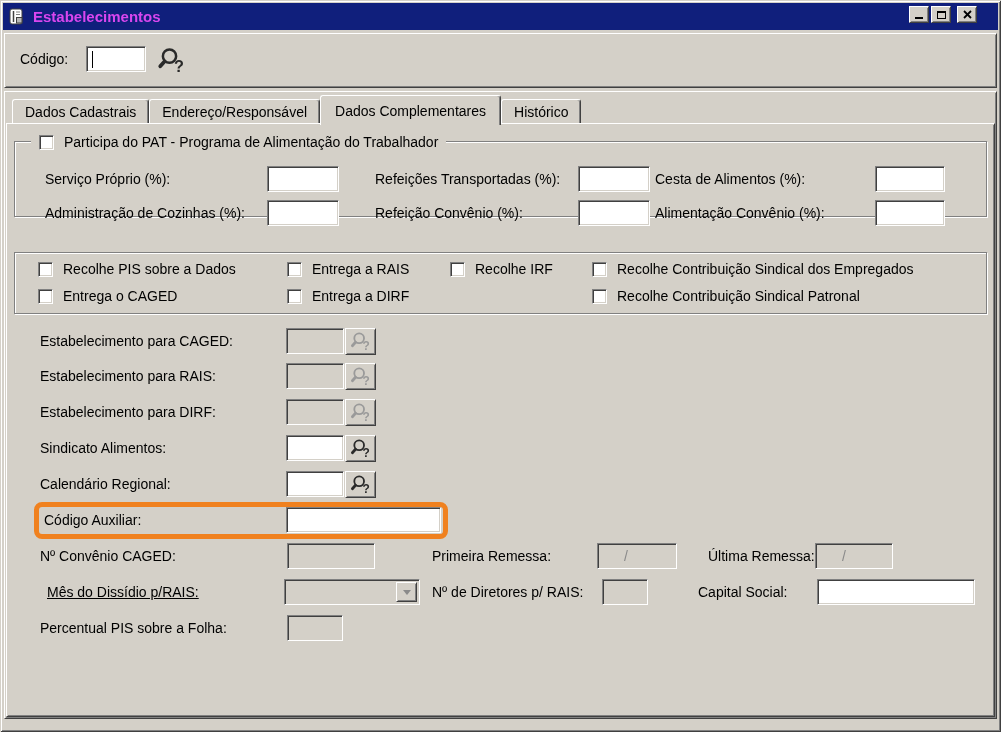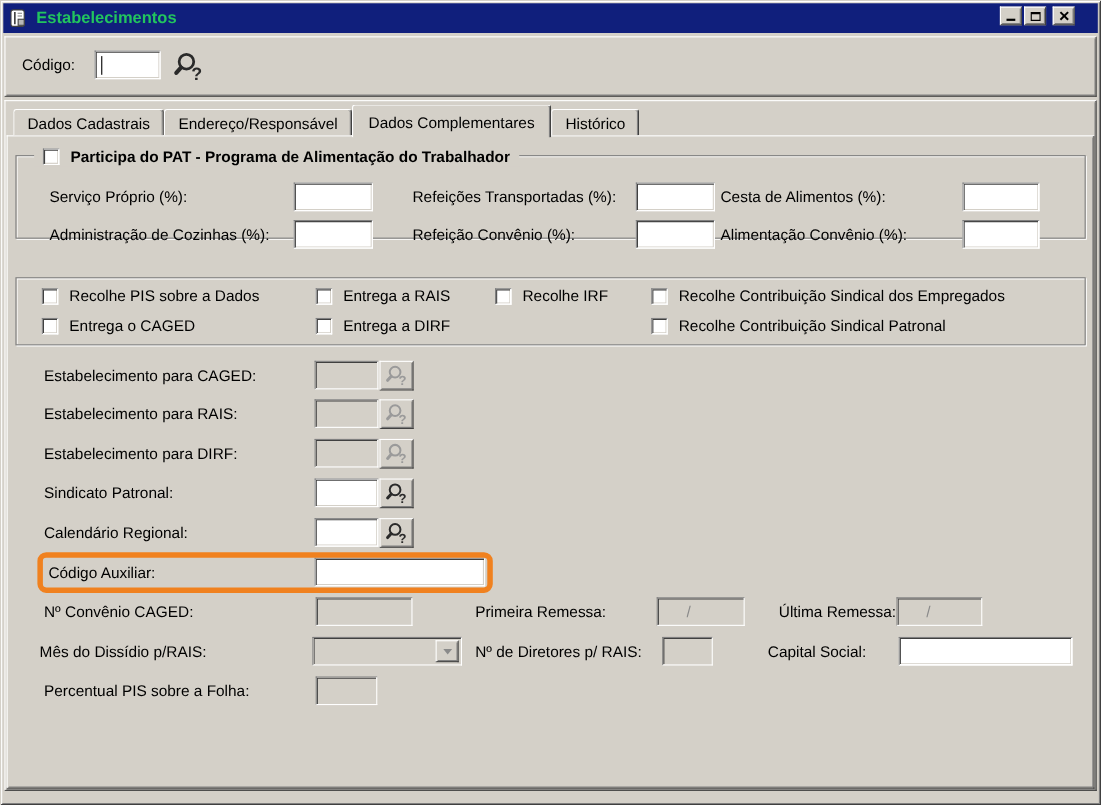--- a/index.html
+++ b/index.html
@@ -6,21 +6,21 @@
   * { box-sizing:border-box; }
   body { font-family:"Liberation Sans","DejaVu Sans",sans-serif; font-size:14px; color:#000; }
 
   .window { position:relative; width:1001px; height:732px; background:#d4d0c8;
     box-shadow: inset 1px 1px 0 #d4d0c8, inset -1px -1px 0 #404040,
                 inset 2px 2px 0 #fff,    inset -2px -2px 0 #808080; }
 
   
   .titlebar { position:absolute; left:3px; top:3px; width:995px; height:27px;
     background:#101f7c; display:flex; align-items:center; padding:0 4px; }
-  .titlebar .ttl { color:#22c55e; font-weight:bold; font-size:15px; margin-left:6px; }
+  .titlebar .ttl { color:#d946ef; font-weight:bold; font-size:15px; margin-left:6px; }
   .winicon { width:20px; height:20px; flex:0 0 auto; }
   .cap-btn { position:absolute; top:6px; width:20px; height:17px; background:#d4d0c8;
     border:1px solid; border-color:#fff #404040 #404040 #fff;
     box-shadow: inset 1px 1px 0 #d4d0c8, inset -1px -1px 0 #808080;
     display:flex; align-items:center; justify-content:center; cursor:pointer; }
   .cap-btn.min { right:72px; } .cap-btn.max { right:50px; } .cap-btn.cls { right:24px; }
   .g-min { width:8px; height:2px; background:#000; align-self:flex-end; margin-bottom:3px; }
   .g-max { width:9px; height:8px; border:1px solid #000; border-top-width:2px; }
 
   
@@ -141,21 +141,21 @@
         <span>Endereço/Responsável</span>
       </div>
     <div class="tab active">
         <span>Dados Complementares</span>
       </div>
     <div class="tab">
         <span>Histórico</span>
       </div>
   </div>
 
-  <div class="groove" style="left:14px; top:141px; width:973px; height:76px;font-weight:bold;">
+  <div class="groove" style="left:14px; top:141px; width:973px; height:76px;">
     <div class="legend">
       <span class="cbx"></span>
       <span>Participa do PAT - Programa de Alimentação do Trabalhador</span>
     </div>
   </div>
   <span class="flabel" style="left:45px;  top:166px;">Serviço Próprio (%):</span>
   <input class="field" style="left: 267px; top: 166px; width: 72px;" value="">
   <span class="flabel" style="left:375px; top:166px;">Refeições Transportadas (%):</span>
   <input class="field" style="left: 578px; top: 166px; width: 72px;" value="">
   <span class="flabel" style="left:655px; top:166px;">Cesta de Alimentos (%):</span>
@@ -214,21 +214,21 @@
     </button>
 
   <span class="flabel" style="left:40px; top:399px;text-align:right;">Estabelecimento para DIRF:</span>
   <input class="field dis" readonly="" style="left: 286px; top: 399px; width: 58px;" value="">
   <button class="lk-btn" style="left:345px; top:399px;">
       <svg class="mag mag-dis">
         <use href="#icon-mag"></use>
       </svg>
     </button>
 
-  <span class="flabel" style="left:40px; top:435px;">Sindicato Patronal:</span>
+  <span class="flabel" style="left:40px; top:435px;">Sindicato Alimentos:</span>
   <input class="field" style="left: 286px; top: 435px; width: 58px;" value="">
   <button class="lk-btn" style="left:345px; top:435px;">
       <svg class="mag mag-en">
         <use href="#icon-mag"></use>
       </svg>
     </button>
 
   <span class="flabel" style="left:40px; top:471px;">Calendário Regional:</span>
   <input class="field" style="left: 286px; top: 471px; width: 58px;" value="">
   <button class="lk-btn" style="left:345px; top:471px;">
@@ -241,21 +241,21 @@
   <span class="flabel" style="left:44px; top:507px;">Código Auxiliar:</span>
   <input class="field" style="left: 286px; top: 507px; width: 155px;" value="">
 
   <span class="flabel" style="left:40px; top:543px;">Nº Convênio CAGED:</span>
   <input class="field dis" readonly="" style="left: 287px; top: 543px; width: 88px;" value="">
   <span class="flabel" style="left:432px; top:543px;">Primeira Remessa:</span>
   <input class="field dis slash" readonly="" style="left: 597px; top: 543px; width: 80px;" value="/">
   <span class="flabel" style="left:708px; top:543px;">Última Remessa:</span>
   <input class="field dis slash" readonly="" style="left: 815px; top: 543px; width: 78px;" value="/">
 
-  <span class="flabel" style="left:36px; top:579px;">Mês do Dissídio p/RAIS:</span>
+  <span class="flabel" style="left:47px; top:579px;text-decoration:underline;">Mês do Dissídio p/RAIS:</span>
   <div class="combo" style="left:284px; top:579px; width:136px;">
     <span></span>
     <span class="drop">
         <span class="arrow-dis"></span>
       </span>
   </div>
   <span class="flabel" style="left:432px; top:579px;">Nº de Diretores p/ RAIS:</span>
   <input class="field dis" readonly="" style="left: 602px; top: 579px; width: 46px;" value="">
   <span class="flabel" style="left:698px; top:579px;">Capital Social:</span>
   <input class="field" style="left: 817px; top: 579px; width: 158px;" value="">

